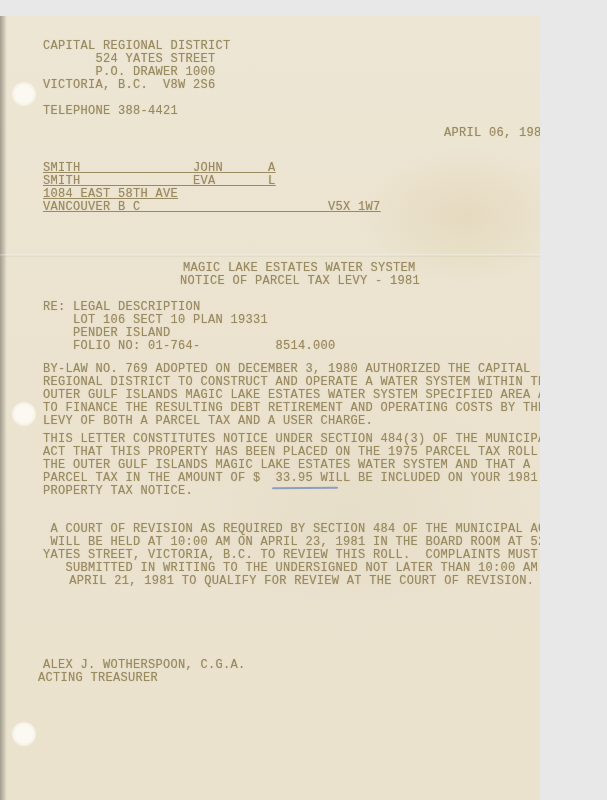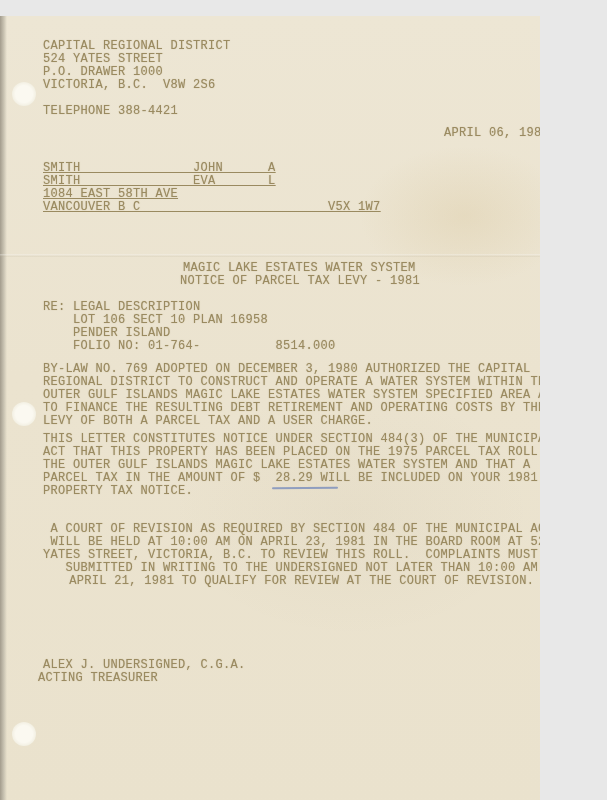--- a/index.html
+++ b/index.html
@@ -41,60 +41,60 @@
 <div class="scan">
 
   <div class="edge-left"></div>
   <div class="crease"></div>
   <div class="hole hole1"></div>
   <div class="hole hole2"></div>
   <div class="hole hole3"></div>
 
   <div class="block" style="left:43px;top:24px;">CAPITAL REGIONAL DISTRICT</div>
 
-  <div class="block" style="left:43px;top:37px;">524 YATES STREET
+  <div class="block" style="left:43px;top:37px;text-align:right;">524 YATES STREET
 P.O. DRAWER 1000
 VICTORIA, B.C.  V8W 2S6</div>
 
   <div class="block" style="left:43px;top:89px;">TELEPHONE 388-4421</div>
 
   <div class="block" style="left:444px;top:111px;">APRIL 06, 1981</div>
 
   <div class="block" style="left:43px;top:146px;text-decoration:underline;">SMITH               JOHN      A
 SMITH               EVA       L
 1084 EAST 58TH AVE
 VANCOUVER B C                         V5X 1W7</div>
 
   <div class="block" style="left:183px;top:246px;">MAGIC LAKE ESTATES WATER SYSTEM</div>
 
   <div class="block" style="left:180px;top:259px;">NOTICE OF PARCEL TAX LEVY - 1981</div>
 
   <div class="block" style="left:43px;top:285px;">RE: LEGAL DESCRIPTION
-    LOT 106 SECT 10 PLAN 16958
+    LOT 106 SECT 10 PLAN 19331
     PENDER ISLAND
     FOLIO NO: 01-764-          8514.000</div>
 
   <div class="block" style="left:43px;top:347px;">BY-LAW NO. 769 ADOPTED ON DECEMBER 3, 1980 AUTHORIZED THE CAPITAL
 REGIONAL DISTRICT TO CONSTRUCT AND OPERATE A WATER SYSTEM WITHIN THE
 OUTER GULF ISLANDS MAGIC LAKE ESTATES WATER SYSTEM SPECIFIED AREA AND
 TO FINANCE THE RESULTING DEBT RETIREMENT AND OPERATING COSTS BY THE
 LEVY OF BOTH A PARCEL TAX AND A USER CHARGE.</div>
 
   <div class="block" style="left:43px;top:417px;"><span>THIS LETTER CONSTITUTES NOTICE UNDER SECTION 484(3) OF THE MUNICIPAL
 ACT THAT THIS PROPERTY HAS BEEN PLACED ON THE 1975 PARCEL TAX ROLL FOR
 THE OUTER GULF ISLANDS MAGIC LAKE ESTATES WATER SYSTEM AND THAT A
-PARCEL TAX IN THE AMOUNT OF $  </span><span class="amount">28.29</span><span> WILL BE INCLUDED ON YOUR 1981
+PARCEL TAX IN THE AMOUNT OF $  </span><span class="amount">33.95</span><span> WILL BE INCLUDED ON YOUR 1981
 PROPERTY TAX NOTICE.</span></div>
 
   <div class="block" style="left:43px;top:507px;text-align:center;">A COURT OF REVISION AS REQUIRED BY SECTION 484 OF THE MUNICIPAL ACT
 WILL BE HELD AT 10:00 AM ON APRIL 23, 1981 IN THE BOARD ROOM AT 524
 YATES STREET, VICTORIA, B.C. TO REVIEW THIS ROLL.  COMPLAINTS MUST BE
 SUBMITTED IN WRITING TO THE UNDERSIGNED NOT LATER THAN 10:00 AM
 APRIL 21, 1981 TO QUALIFY FOR REVIEW AT THE COURT OF REVISION.</div>
 
 
-  <div class="block" style="left:43px;top:643px;">ALEX J. UNDERSIGNED, C.G.A.</div>
+  <div class="block" style="left:43px;top:643px;">ALEX J. WOTHERSPOON, C.G.A.</div>
 
   <div class="block" style="left:38px;top:656px;">ACTING TREASURER</div>
 
   <div class="bottom-edge"></div>
 
 </div>
 
 </body></html>

